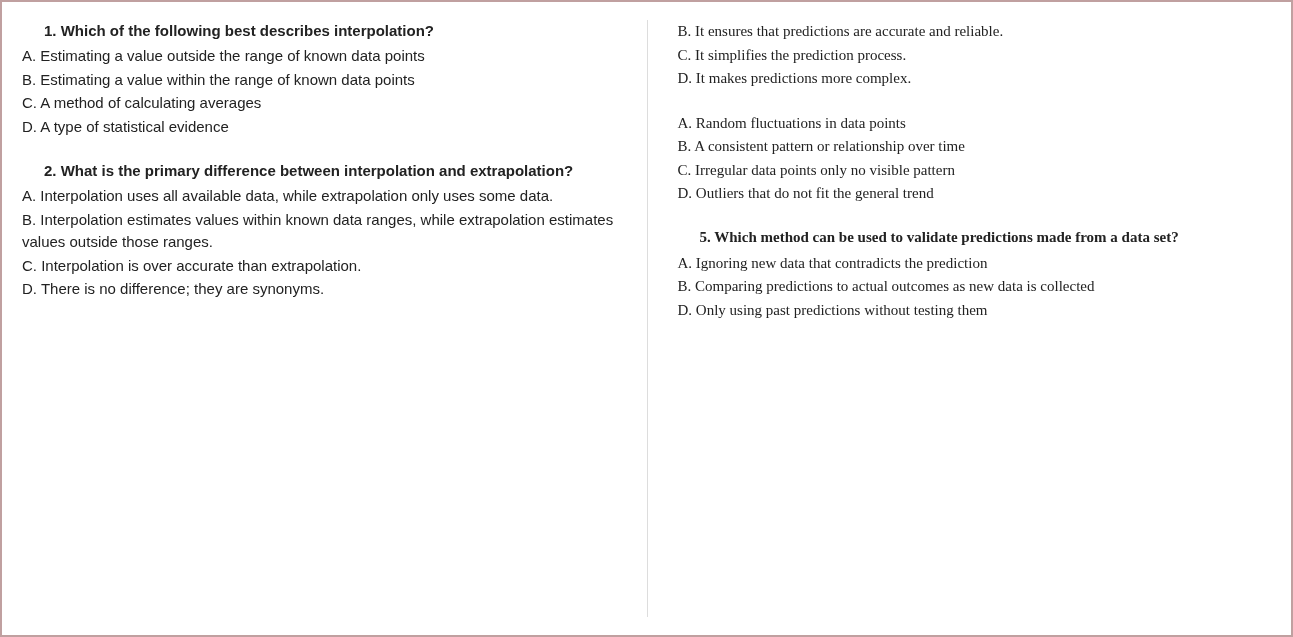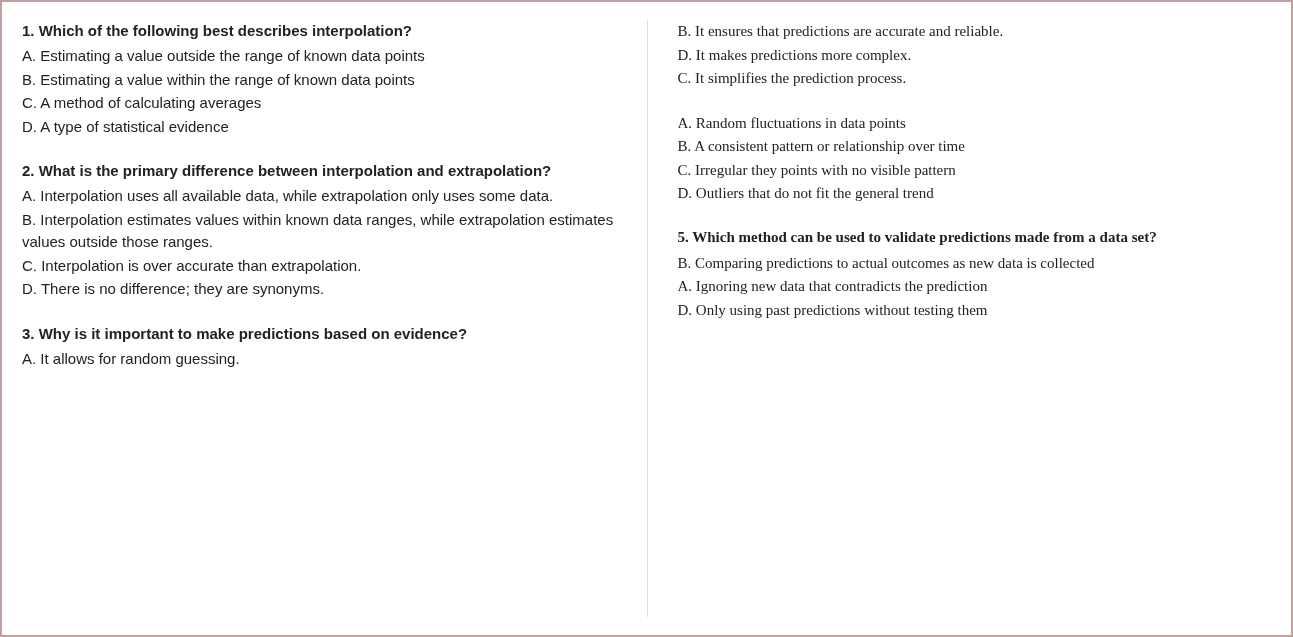--- a/index.html
+++ b/index.html
@@ -40,20 +40,21 @@
     }
 
     .question-block {
       margin-bottom: 22px;
     }
 
     .question-title {
       font-weight: bold;
       margin-bottom: 4px;
       line-height: 1.4;
+      margin-left: 22px;
     }
 
     .answer-option {
       line-height: 1.5;
       margin-bottom: 1px;
     }
   </style>
 </head>
 <body>
 
@@ -74,47 +75,41 @@
     <div class="question-block">
       <div class="question-title">
         2. What is the primary difference between interpolation and extrapolation?
       </div>
       <div class="answer-option">A. Interpolation uses all available data, while extrapolation only uses some data.</div>
       <div class="answer-option">B. Interpolation estimates values within known data ranges, while extrapolation estimates values outside those ranges.</div>
       <div class="answer-option">C. Interpolation is over accurate than extrapolation.</div>
       <div class="answer-option">D. There is no difference; they are synonyms.</div>
     </div>
 
-    <div class="question-block">
-      <div class="question-title">
-        3. Why is it important to make predictions based on evidence?
-      </div>
-      <div class="answer-option">A. It allows for random guessing.</div>
-    </div>
 
   </div>
 
   <div class="right-column">
 
     <div class="question-block">
       <div class="answer-option">B. It ensures that predictions are accurate and reliable.</div>
+      <div class="answer-option">C. It simplifies the prediction process.</div>
       <div class="answer-option">D. It makes predictions more complex.</div>
-      <div class="answer-option">C. It simplifies the prediction process.</div>
     </div>
 
     <div class="question-block">
       <div class="answer-option">A. Random fluctuations in data points</div>
       <div class="answer-option">B. A consistent pattern or relationship over time</div>
-      <div class="answer-option">C. Irregular they points with no visible pattern</div>
+      <div class="answer-option">C. Irregular data points only no visible pattern</div>
       <div class="answer-option">D. Outliers that do not fit the general trend</div>
     </div>
 
     <div class="question-block">
       <div class="question-title">
         5. Which method can be used to validate predictions made from a data set?
       </div>
+      <div class="answer-option">A. Ignoring new data that contradicts the prediction</div>
       <div class="answer-option">B. Comparing predictions to actual outcomes as new data is collected</div>
-      <div class="answer-option">A. Ignoring new data that contradicts the prediction</div>
       <div class="answer-option">D. Only using past predictions without testing them</div>
     </div>
 
   </div>
 </div>
 
 </body></html>

